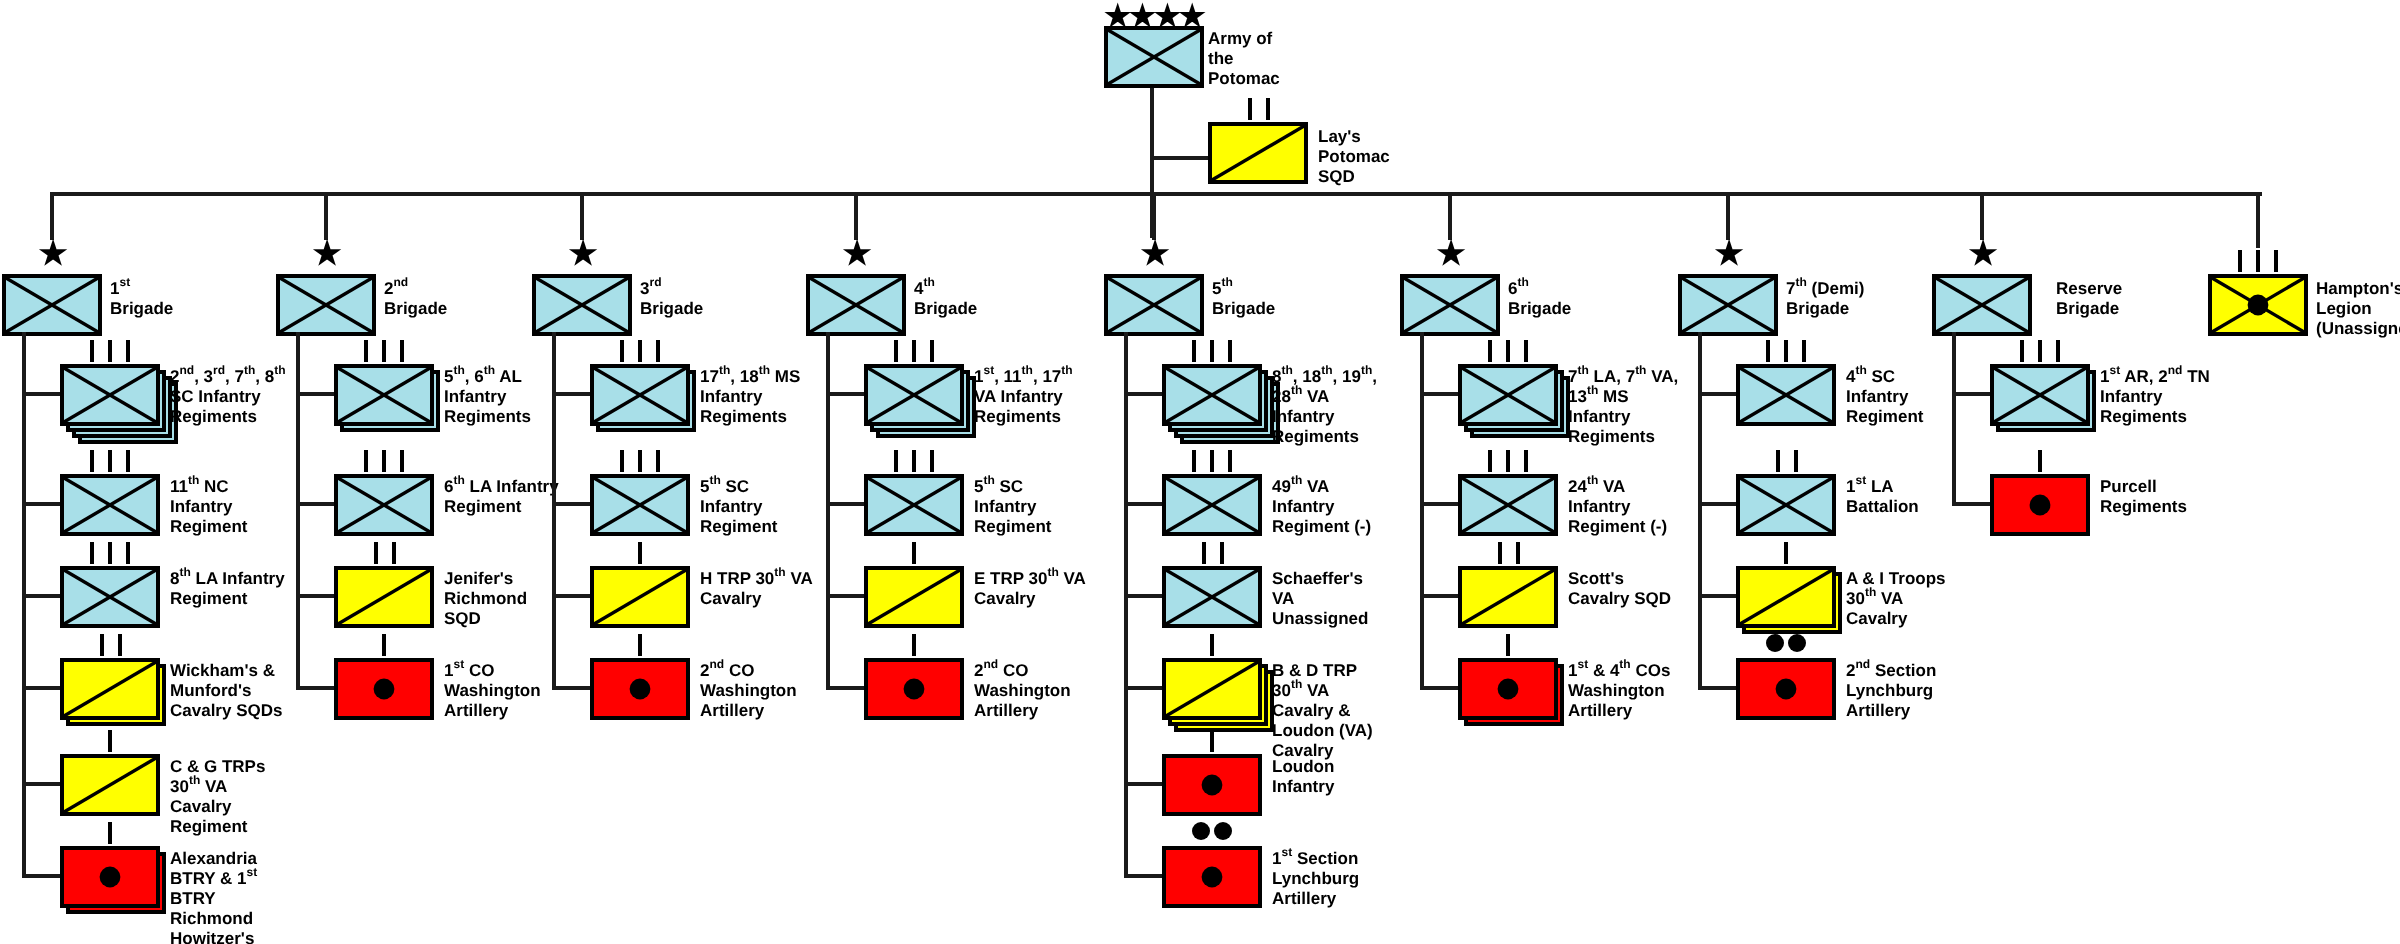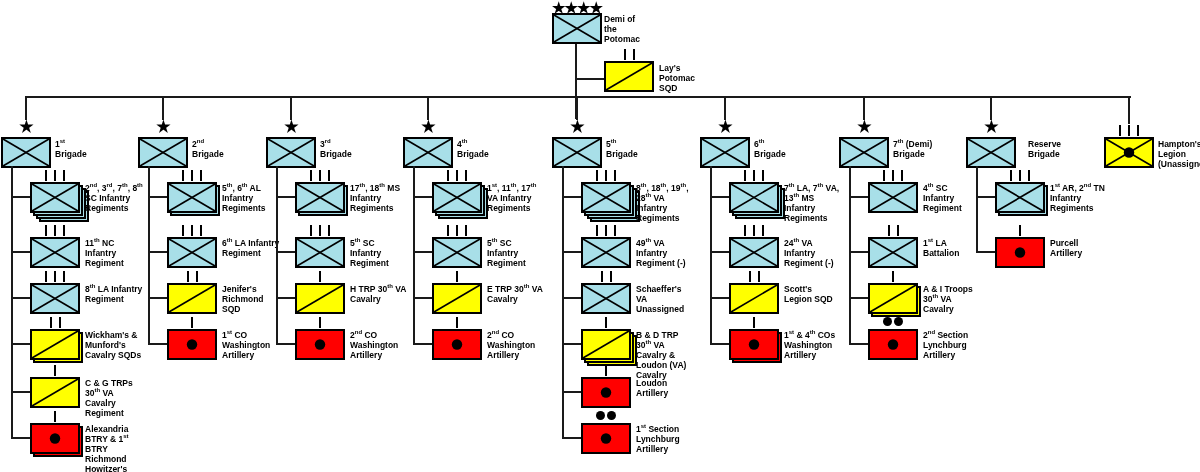--- a/index.html
+++ b/index.html
@@ -28,21 +28,21 @@
 
 <div id="canvas">
     <div class="cline" style="left: 25px; top: 96px; width: 1106px; height: 2px; background: rgb(26, 26, 26);"></div>
     <div class="rank" style="left: 544px; top: -1px; width: 66px; font-size: 15px; letter-spacing: -1px;">★★★★</div>
     <div class="unitbox" style="left: 552px; top: 13px; background: rgb(168, 223, 232);">
       <svg viewBox="0 0 46 27" preserveAspectRatio="none">
         <line x1="0" y1="0" x2="46" y2="27" stroke="#000" stroke-width="1.7" vector-effect="non-scaling-stroke"></line>
         <line x1="0" y1="27" x2="46" y2="0" stroke="#000" stroke-width="1.7" vector-effect="non-scaling-stroke"></line>
       </svg>
     </div>
-    <div class="unit-label" style="left: 604px; top: 14px; width: 42px;">Demi of the Potomac</div>
+    <div class="unit-label" style="left: 604px; top: 14px; width: 42px;">Army of the Potomac</div>
     <div class="cline" style="left: 575px; top: 44px; width: 2px; height: 75px; background: rgb(26, 26, 26);"></div>
     <div class="cline" style="left: 576px; top: 78px; width: 28px; height: 2px; background: rgb(26, 26, 26);"></div>
     <div class="tick" style="left: 623.5px; top: 49px;"></div>
     <div class="tick" style="left: 632.5px; top: 49px;"></div>
     <div class="unitbox" style="left: 604px; top: 61px; background: rgb(255, 255, 0);">
       <svg viewBox="0 0 46 27" preserveAspectRatio="none">
         <line x1="0" y1="27" x2="46" y2="0" stroke="#000" stroke-width="1.7" vector-effect="non-scaling-stroke"></line>
       </svg>
     </div>
     <div class="unit-label" style="left: 659px; top: 63px; width: 40px;">Lay's Potomac SQD</div>
@@ -323,21 +323,21 @@
       </svg>
     </div>
     <div class="unit-label" style="left: 636px; top: 330px; width: 58px;">B &amp; D TRP 30<sup>th</sup> VA Cavalry &amp; Loudon (VA) Cavalry</div>
     <div class="cline" style="left: 564px; top: 391px; width: 17px; height: 2px; background: rgb(26, 26, 26);"></div>
     <div class="tick" style="left: 605px; top: 365px;"></div>
     <div class="unitbox" style="left: 581px; top: 377px; background: rgb(255, 0, 0);">
       <svg viewBox="0 0 46 27" preserveAspectRatio="none">
         <circle cx="23" cy="13.5" r="5.2" fill="#000"></circle>
       </svg>
     </div>
-    <div class="unit-label" style="left: 636px; top: 378px; width: 58px;">Loudon Artillery</div>
+    <div class="unit-label" style="left: 636px; top: 378px; width: 58px;">Loudon Infantry</div>
     <div class="cline" style="left: 564px; top: 437px; width: 17px; height: 2px; background: rgb(26, 26, 26);"></div>
     <div class="dot" style="left: 596px; top: 411px;"></div>
     <div class="dot" style="left: 607px; top: 411px;"></div>
     <div class="unitbox" style="left: 581px; top: 423px; background: rgb(255, 0, 0);">
       <svg viewBox="0 0 46 27" preserveAspectRatio="none">
         <circle cx="23" cy="13.5" r="5.2" fill="#000"></circle>
       </svg>
     </div>
     <div class="unit-label" style="left: 636px; top: 424px; width: 58px;">1<sup>st</sup> Section Lynchburg Artillery</div>
     <div class="cline" style="left: 724px; top: 98px; width: 2px; height: 22px; background: rgb(26, 26, 26);"></div>
@@ -375,21 +375,21 @@
     </div>
     <div class="unit-label" style="left: 784px; top: 238px; width: 58px;">24<sup>th</sup> VA Infantry Regiment (-)</div>
     <div class="cline" style="left: 712px; top: 297px; width: 17px; height: 2px; background: rgb(26, 26, 26);"></div>
     <div class="tick" style="left: 748.5px; top: 271px;"></div>
     <div class="tick" style="left: 757.5px; top: 271px;"></div>
     <div class="unitbox" style="left: 729px; top: 283px; background: rgb(255, 255, 0);">
       <svg viewBox="0 0 46 27" preserveAspectRatio="none">
         <line x1="0" y1="27" x2="46" y2="0" stroke="#000" stroke-width="1.7" vector-effect="non-scaling-stroke"></line>
       </svg>
     </div>
-    <div class="unit-label" style="left: 784px; top: 284px; width: 58px;">Scott's Legion SQD</div>
+    <div class="unit-label" style="left: 784px; top: 284px; width: 58px;">Scott's Cavalry SQD</div>
     <div class="cline" style="left: 712px; top: 343px; width: 17px; height: 2px; background: rgb(26, 26, 26);"></div>
     <div class="shadowbox" style="left: 732px; top: 332px; background: rgb(255, 0, 0);"></div>
     <div class="tick" style="left: 753px; top: 317px;"></div>
     <div class="unitbox" style="left: 729px; top: 329px; background: rgb(255, 0, 0);">
       <svg viewBox="0 0 46 27" preserveAspectRatio="none">
         <circle cx="23" cy="13.5" r="5.2" fill="#000"></circle>
       </svg>
     </div>
     <div class="unit-label" style="left: 784px; top: 330px; width: 58px;">1<sup>st</sup> &amp; 4<sup>th</sup> COs Washington Artillery</div>
     <div class="cline" style="left: 863px; top: 98px; width: 2px; height: 22px; background: rgb(26, 26, 26);"></div>
@@ -463,21 +463,21 @@
       </svg>
     </div>
     <div class="unit-label" style="left: 1050px; top: 183px; width: 58px;">1<sup>st</sup> AR, 2<sup>nd</sup> TN Infantry Regiments</div>
     <div class="cline" style="left: 978px; top: 251px; width: 17px; height: 2px; background: rgb(26, 26, 26);"></div>
     <div class="tick" style="left: 1019px; top: 225px;"></div>
     <div class="unitbox" style="left: 995px; top: 237px; background: rgb(255, 0, 0);">
       <svg viewBox="0 0 46 27" preserveAspectRatio="none">
         <circle cx="23" cy="13.5" r="5.2" fill="#000"></circle>
       </svg>
     </div>
-    <div class="unit-label" style="left: 1050px; top: 238px; width: 58px;">Purcell Artillery</div>
+    <div class="unit-label" style="left: 1050px; top: 238px; width: 58px;">Purcell Regiments</div>
     <div class="cline" style="left: 1128px; top: 98px; width: 2px; height: 26px; background: rgb(26, 26, 26);"></div>
     <div class="tick" style="left: 1119px; top: 125px;"></div>
     <div class="tick" style="left: 1128px; top: 125px;"></div>
     <div class="tick" style="left: 1137px; top: 125px;"></div>
     <div class="unitbox" style="left: 1104px; top: 137px; background: rgb(255, 255, 0);">
       <svg viewBox="0 0 46 27" preserveAspectRatio="none">
         <line x1="0" y1="0" x2="46" y2="27" stroke="#000" stroke-width="1.7" vector-effect="non-scaling-stroke"></line>
         <line x1="0" y1="27" x2="46" y2="0" stroke="#000" stroke-width="1.7" vector-effect="non-scaling-stroke"></line>
         <circle cx="23" cy="13.5" r="5.2" fill="#000"></circle>
       </svg>

